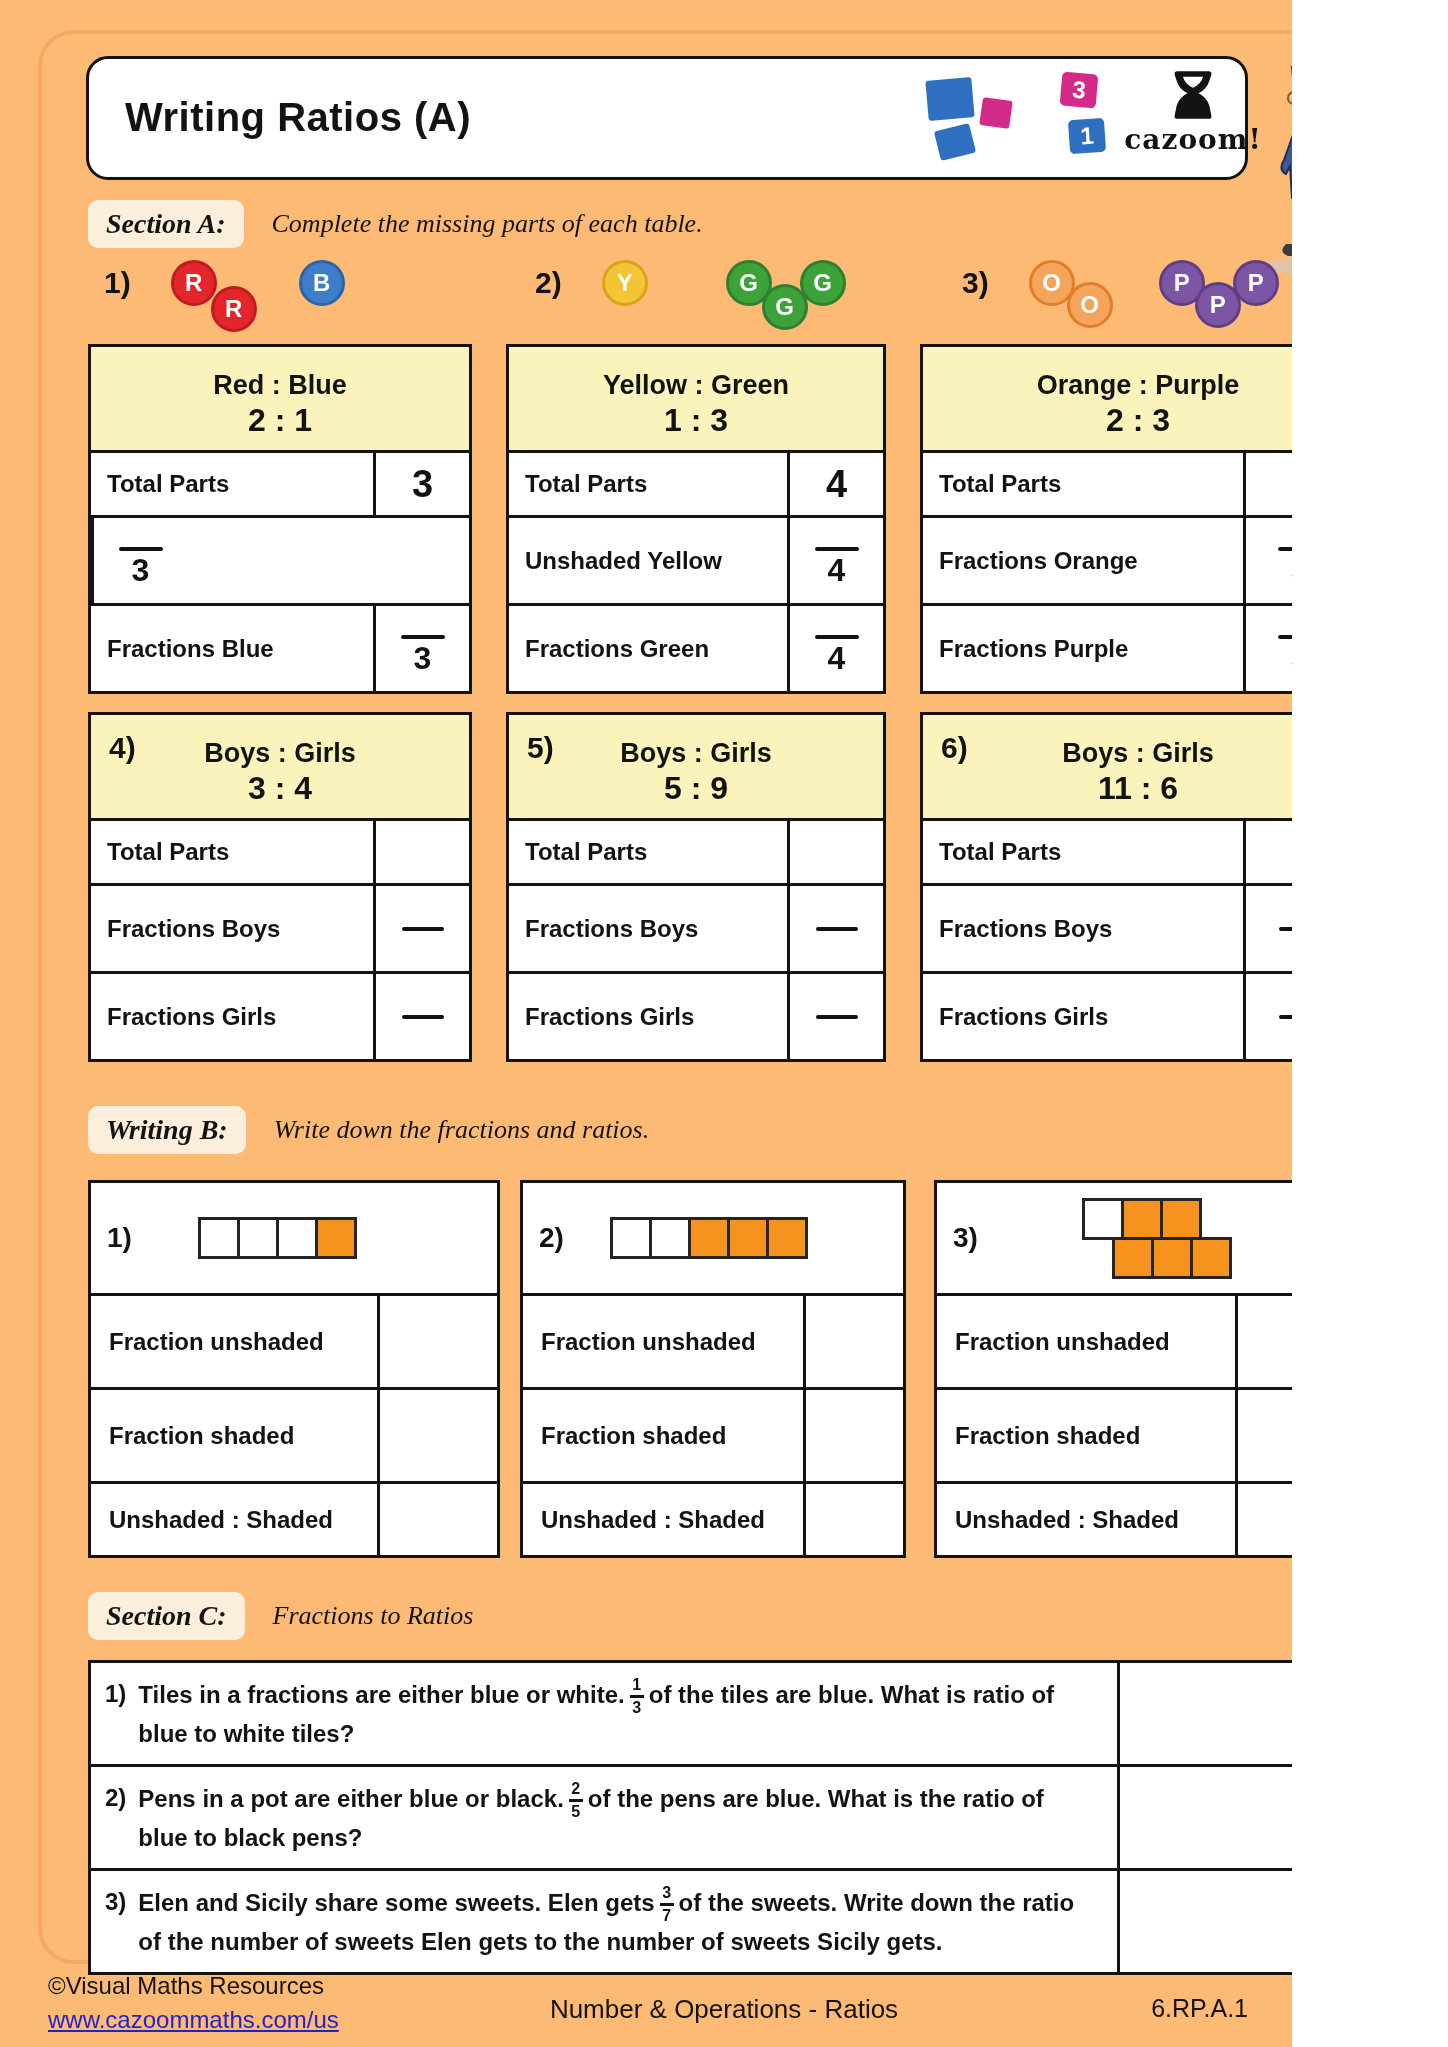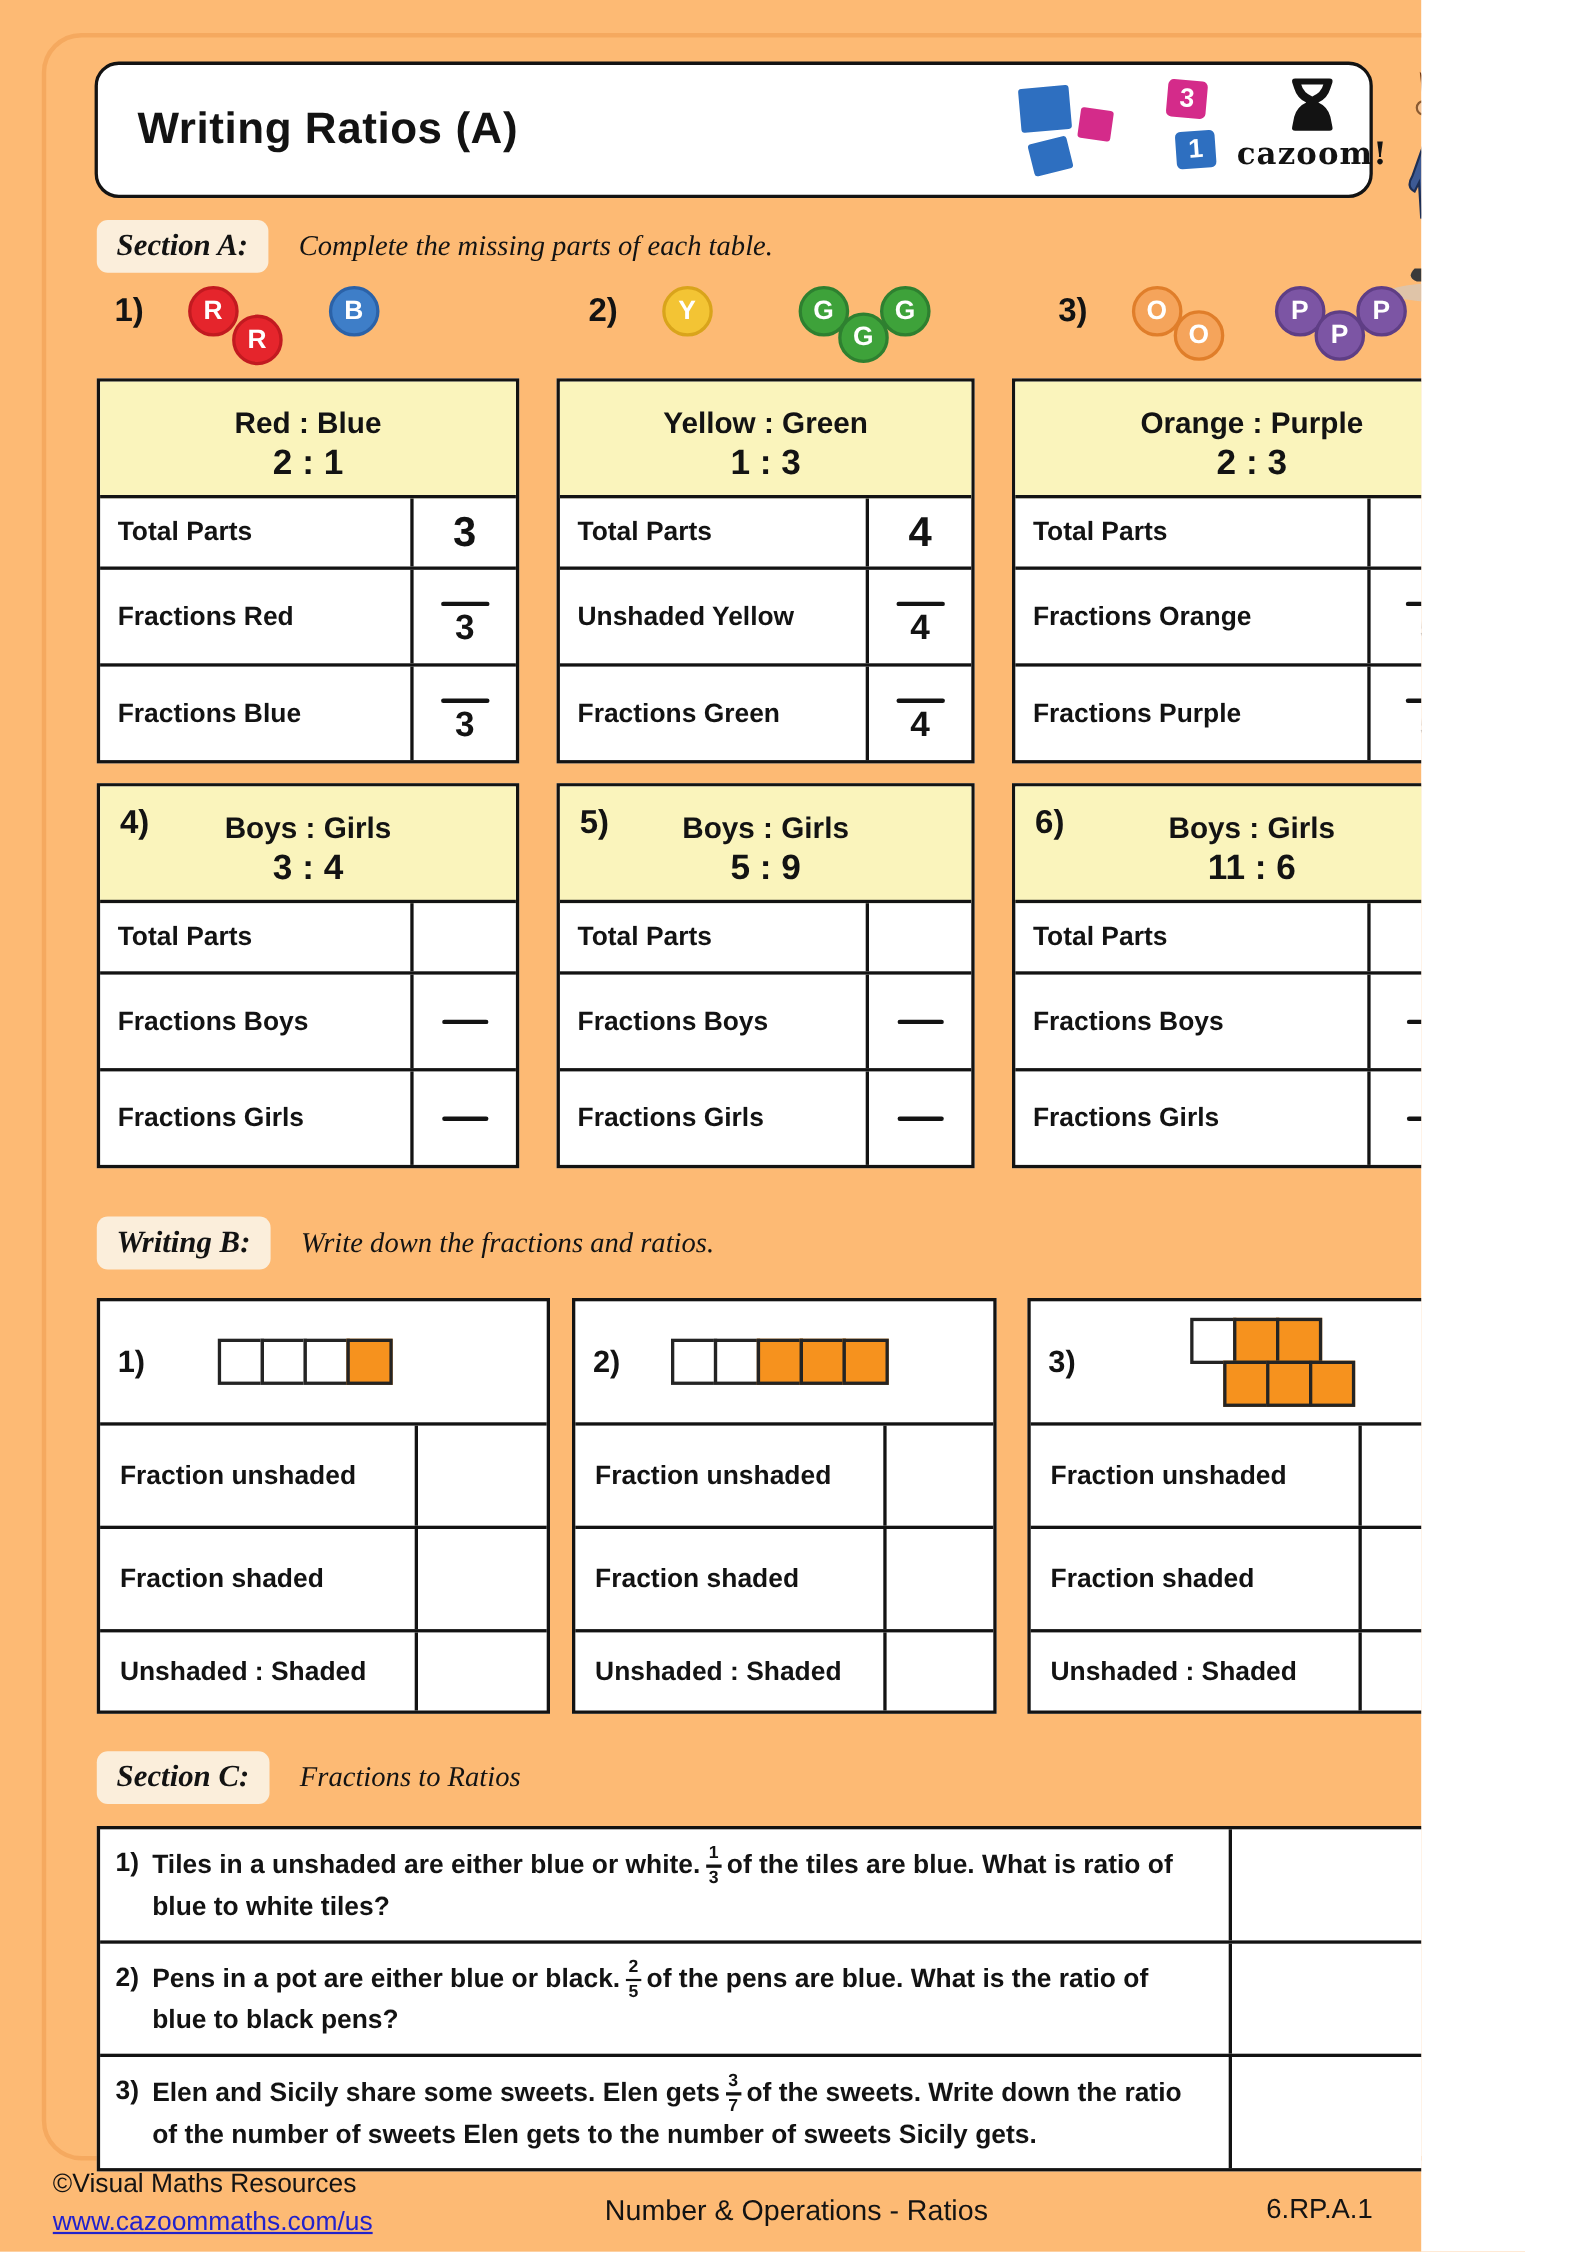--- a/index.html
+++ b/index.html
@@ -214,21 +214,20 @@
       <div class="ttitle">Red : Blue</div>
       <div class="tratio">2 : 1</div>
     </div>
     <div class="trow trow-s">
       <div class="tlabel">Total Parts</div>
       <div class="tans">
           <span class="big-num">3</span>
         </div>
     </div>
     <div class="trow trow-m">
-      <div class="tlabel">Fractions Red</div>
       <div class="tans">
         <span class="fracv">
             <span class="fv-top"></span>
             <span class="fv-line"></span>
             <span class="fv-den">3</span>
           </span>
       </div>
     </div>
     <div class="trow trow-m">
       <div class="tlabel">Fractions Blue</div>
@@ -466,21 +465,21 @@
 
   <div class="sec-row sec-c">
     <span class="sec-label">Section C:</span>
     <span class="sec-instr">Fractions to Ratios</span>
   </div>
 
   <div class="ctable">
     <div class="crow">
       <div class="cq">
         <span class="qnum">1)</span>
-        <p class="qtext"><span>Tiles in a unshaded are either blue or white.</span><span class="ifrac">
+        <p class="qtext"><span>Tiles in a fractions are either blue or white.</span><span class="ifrac">
               <span class="ifn">1</span>
               <span class="ifl"></span>
               <span class="ifd">3</span>
             </span><span>of the tiles are blue. What is ratio of blue to white tiles?</span></p>
       </div>
       <div class="cans"></div>
     </div>
     <div class="crow">
       <div class="cq">
         <span class="qnum">2)</span>

